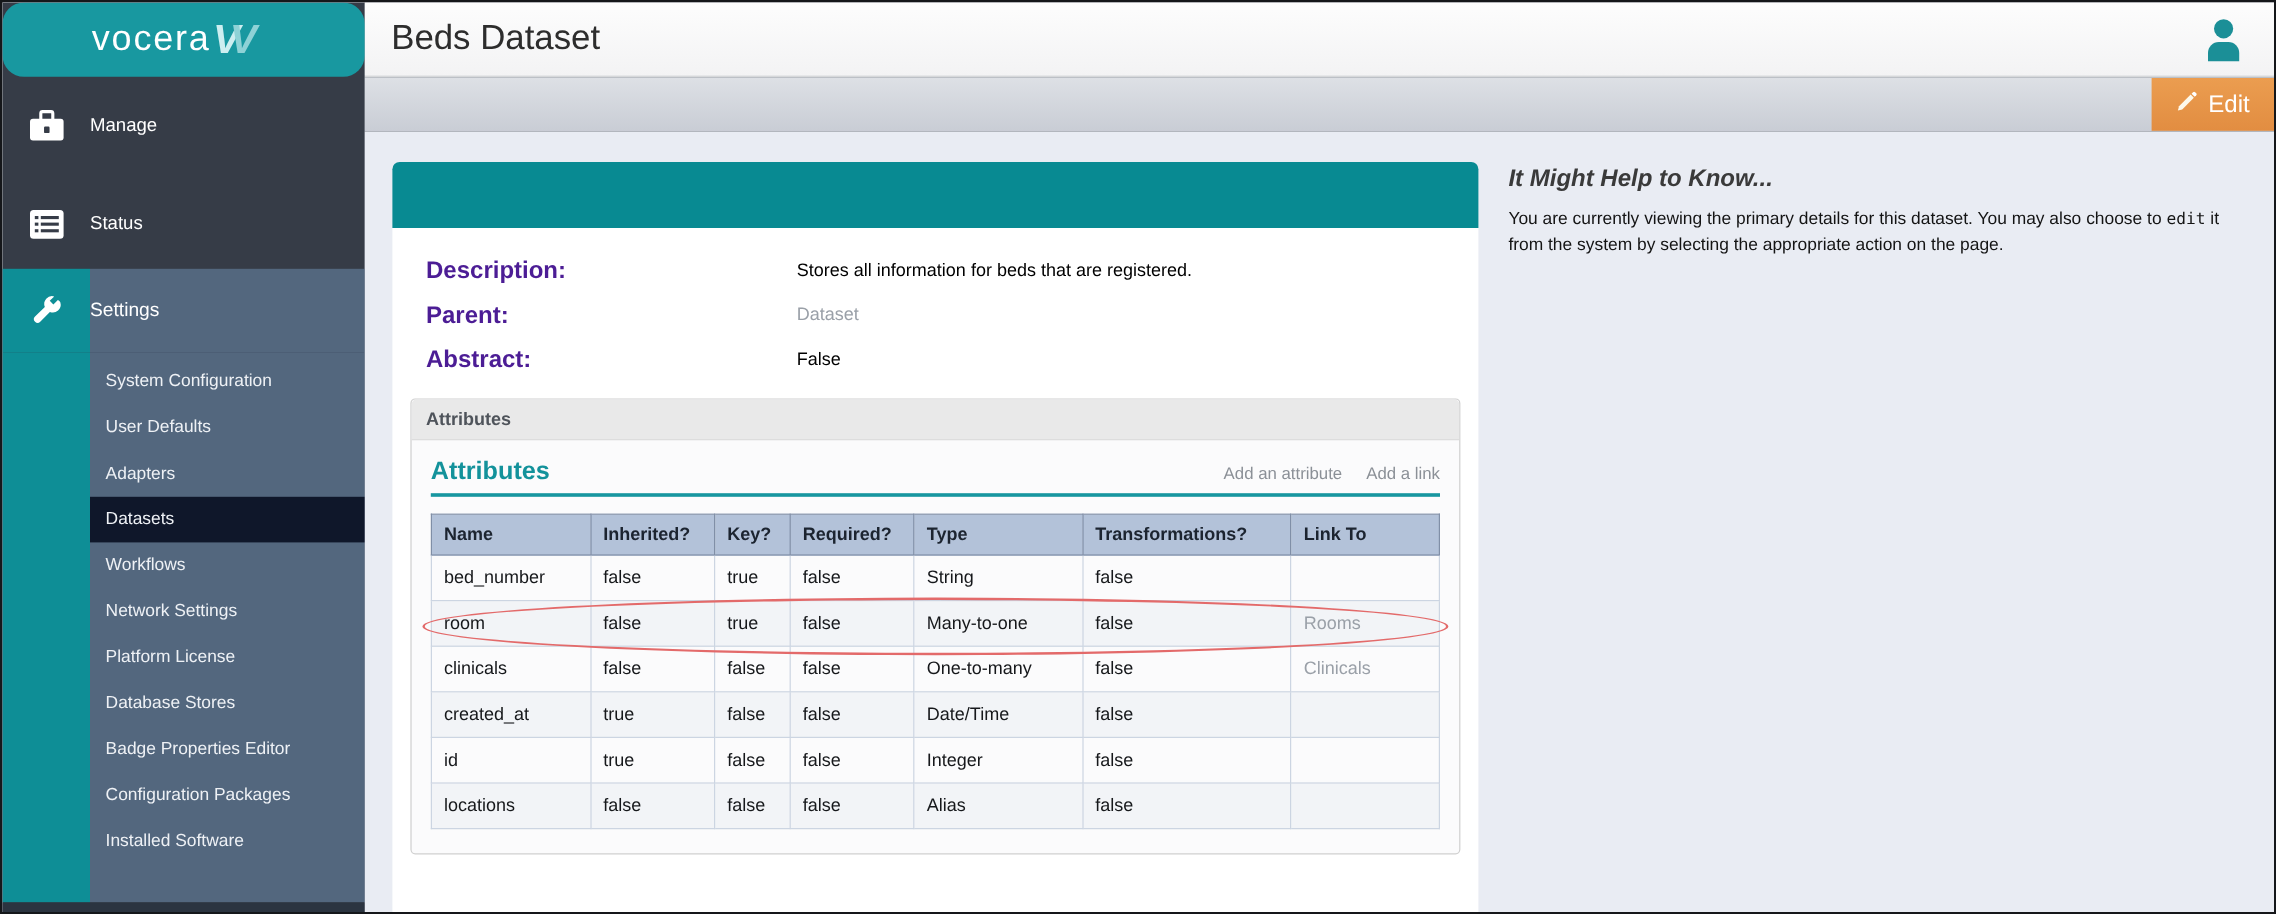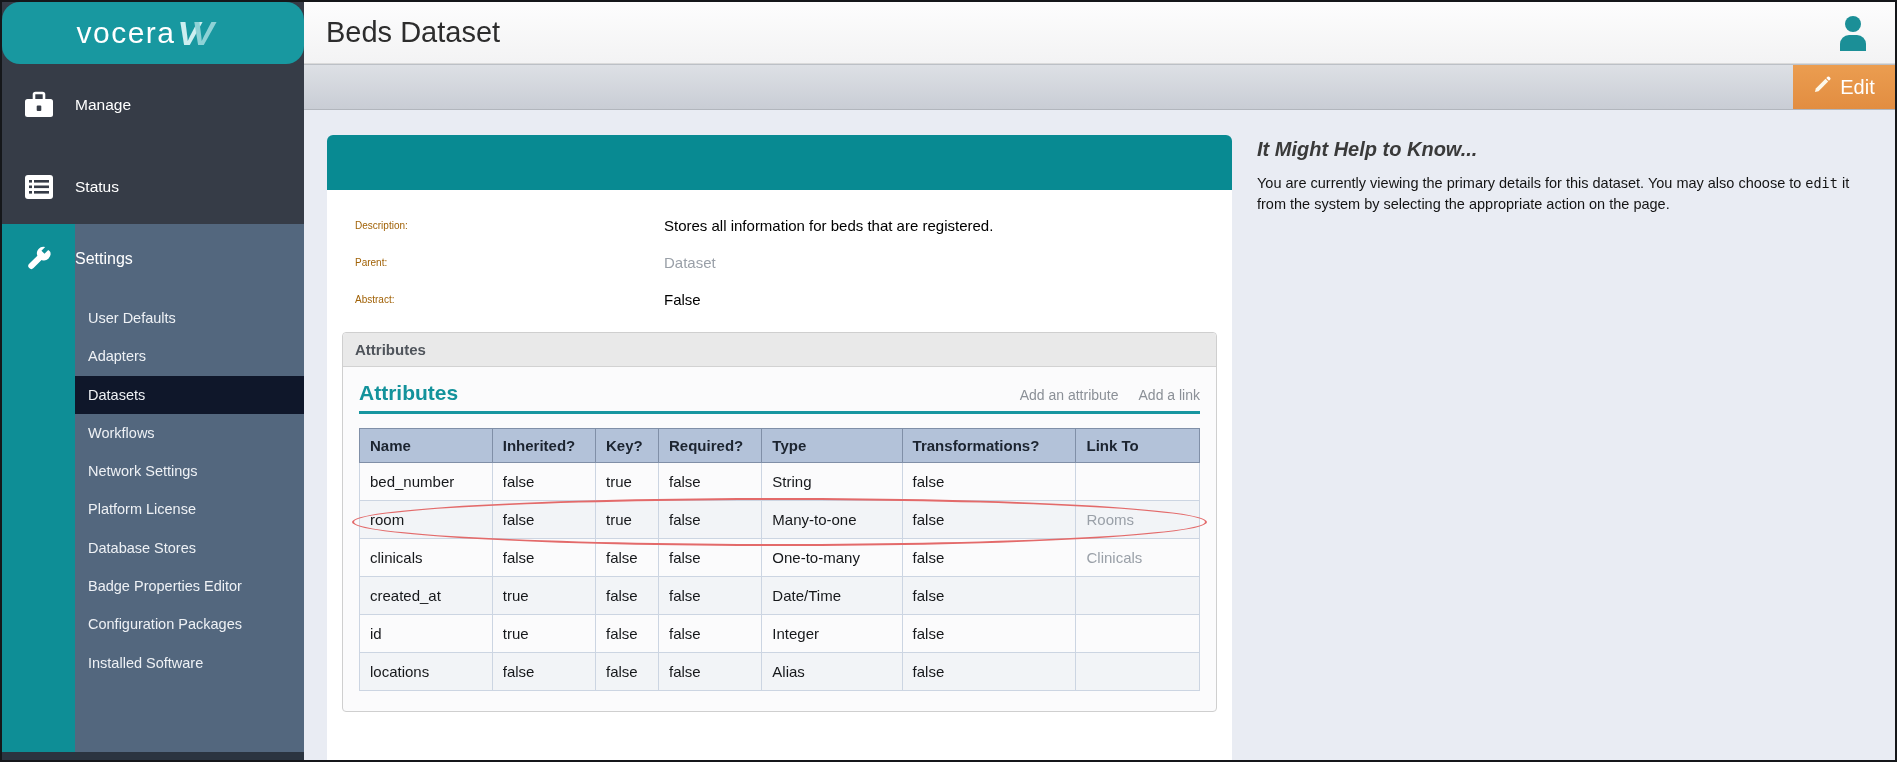--- a/index.html
+++ b/index.html
@@ -46,21 +46,21 @@
   .edit-btn{ width:102px; height:100%; background:linear-gradient(#eb9d50,#e28d41); border:none; color:#ffffff;
              font-size:20px; font-family:"Liberation Sans", sans-serif; display:flex; align-items:center; justify-content:center; gap:8px; cursor:pointer; }
   .content{ flex:1; display:flex; align-items:flex-start; background:#e9ecf3; min-height:0; }
 
   
   .card{ width:905px; margin:25px 0 0 23px; flex-shrink:0; height:625px; display:flex; flex-direction:column; }
   .card-header{ height:55px; background:#088a92; border-radius:6px 6px 0 0; flex-shrink:0; }
   .card-body{ background:#ffffff; flex:1; padding:26px 15px 0 15px; overflow:hidden; }
   .fields{ padding-left:13px; }
   .field-row{ display:flex; margin-bottom:17px; line-height:20px; }
-  .field-label{ width:309px; font-weight:normal; font-size:10px; color:#a16207; flex-shrink:0; }
+  .field-label{ width:309px; font-weight:bold; font-size:20px; color:#4c1d95; flex-shrink:0; }
   .field-value{ font-size:15px; color:#000000; }
   .field-value.muted{ color:#9aa0a8; }
   .attributes-box{ margin-top:22px; border:1px solid #cfcfcf; border-radius:4px; background:#fbfbfc; }
   .attributes-box-header{ background:#e9e9e9; border-bottom:1px solid #d2d2d2; border-radius:4px 4px 0 0;
                           padding:8px 12px; font-weight:bold; font-size:15px; color:#4f545b; }
   .attributes-box-body{ padding:14px 16px 20px 16px; }
   .attr-heading-row{ display:flex; align-items:baseline; border-bottom:3px solid #1796a0; padding-bottom:6px; }
   .attr-heading{ color:#13929b; font-size:21px; font-weight:bold; flex:1; }
   .attr-action{ color:#8b9097; font-size:14px; margin-left:20px; cursor:pointer; text-decoration:none; }
   .table-wrap{ position:relative; margin-top:14px; }
@@ -129,20 +129,21 @@
         </svg>
       </span>
       <span class="settings-label-cell">
         <span class="nav-label">Settings</span>
       </span>
     </div>
 
     <div class="submenu-wrap">
       <div class="teal-strip"></div>
       <div class="submenu">
+        <div class="submenu-item">System Configuration</div>
         <div class="submenu-item">User Defaults</div>
         <div class="submenu-item">Adapters</div>
         <div class="submenu-item selected">Datasets</div>
         <div class="submenu-item">Workflows</div>
         <div class="submenu-item">Network Settings</div>
         <div class="submenu-item">Platform License</div>
         <div class="submenu-item">Database Stores</div>
         <div class="submenu-item">Badge Properties Editor</div>
         <div class="submenu-item">Configuration Packages</div>
         <div class="submenu-item">Installed Software</div>

